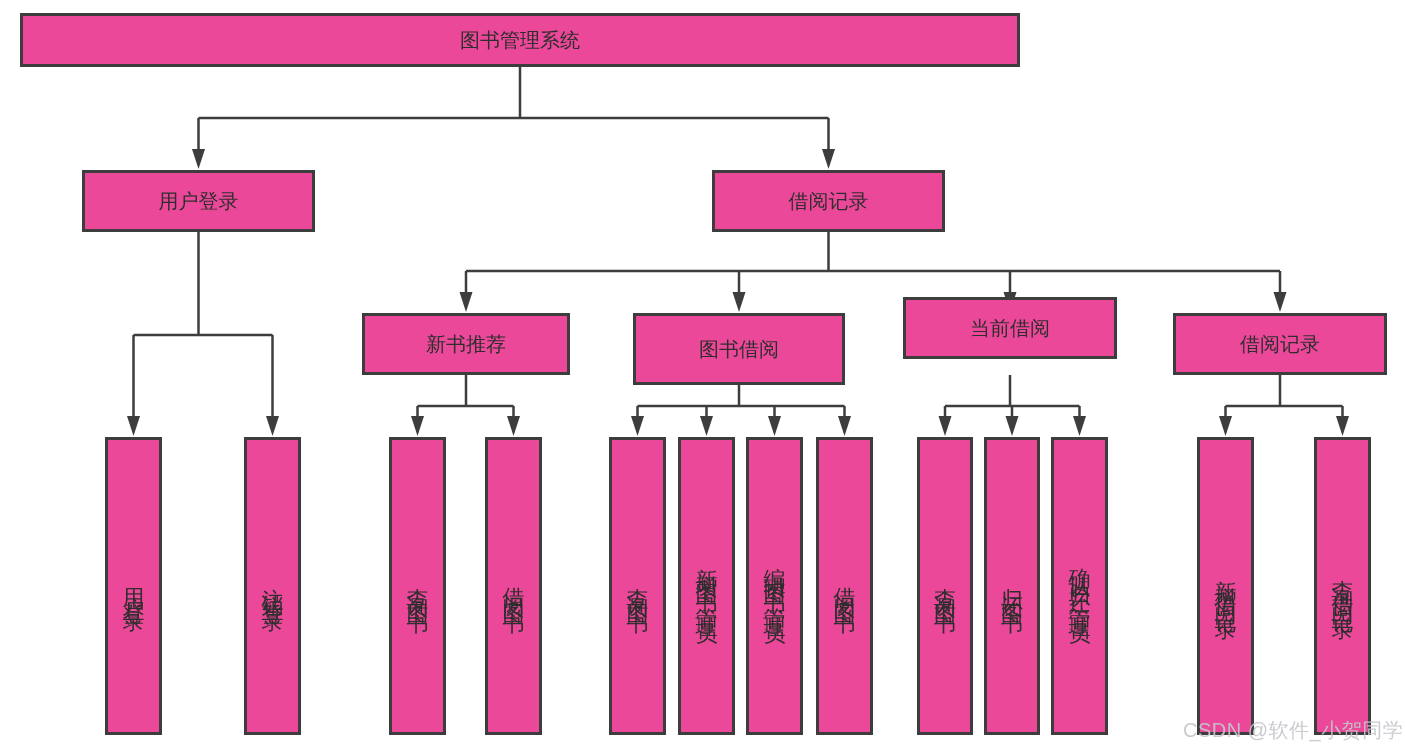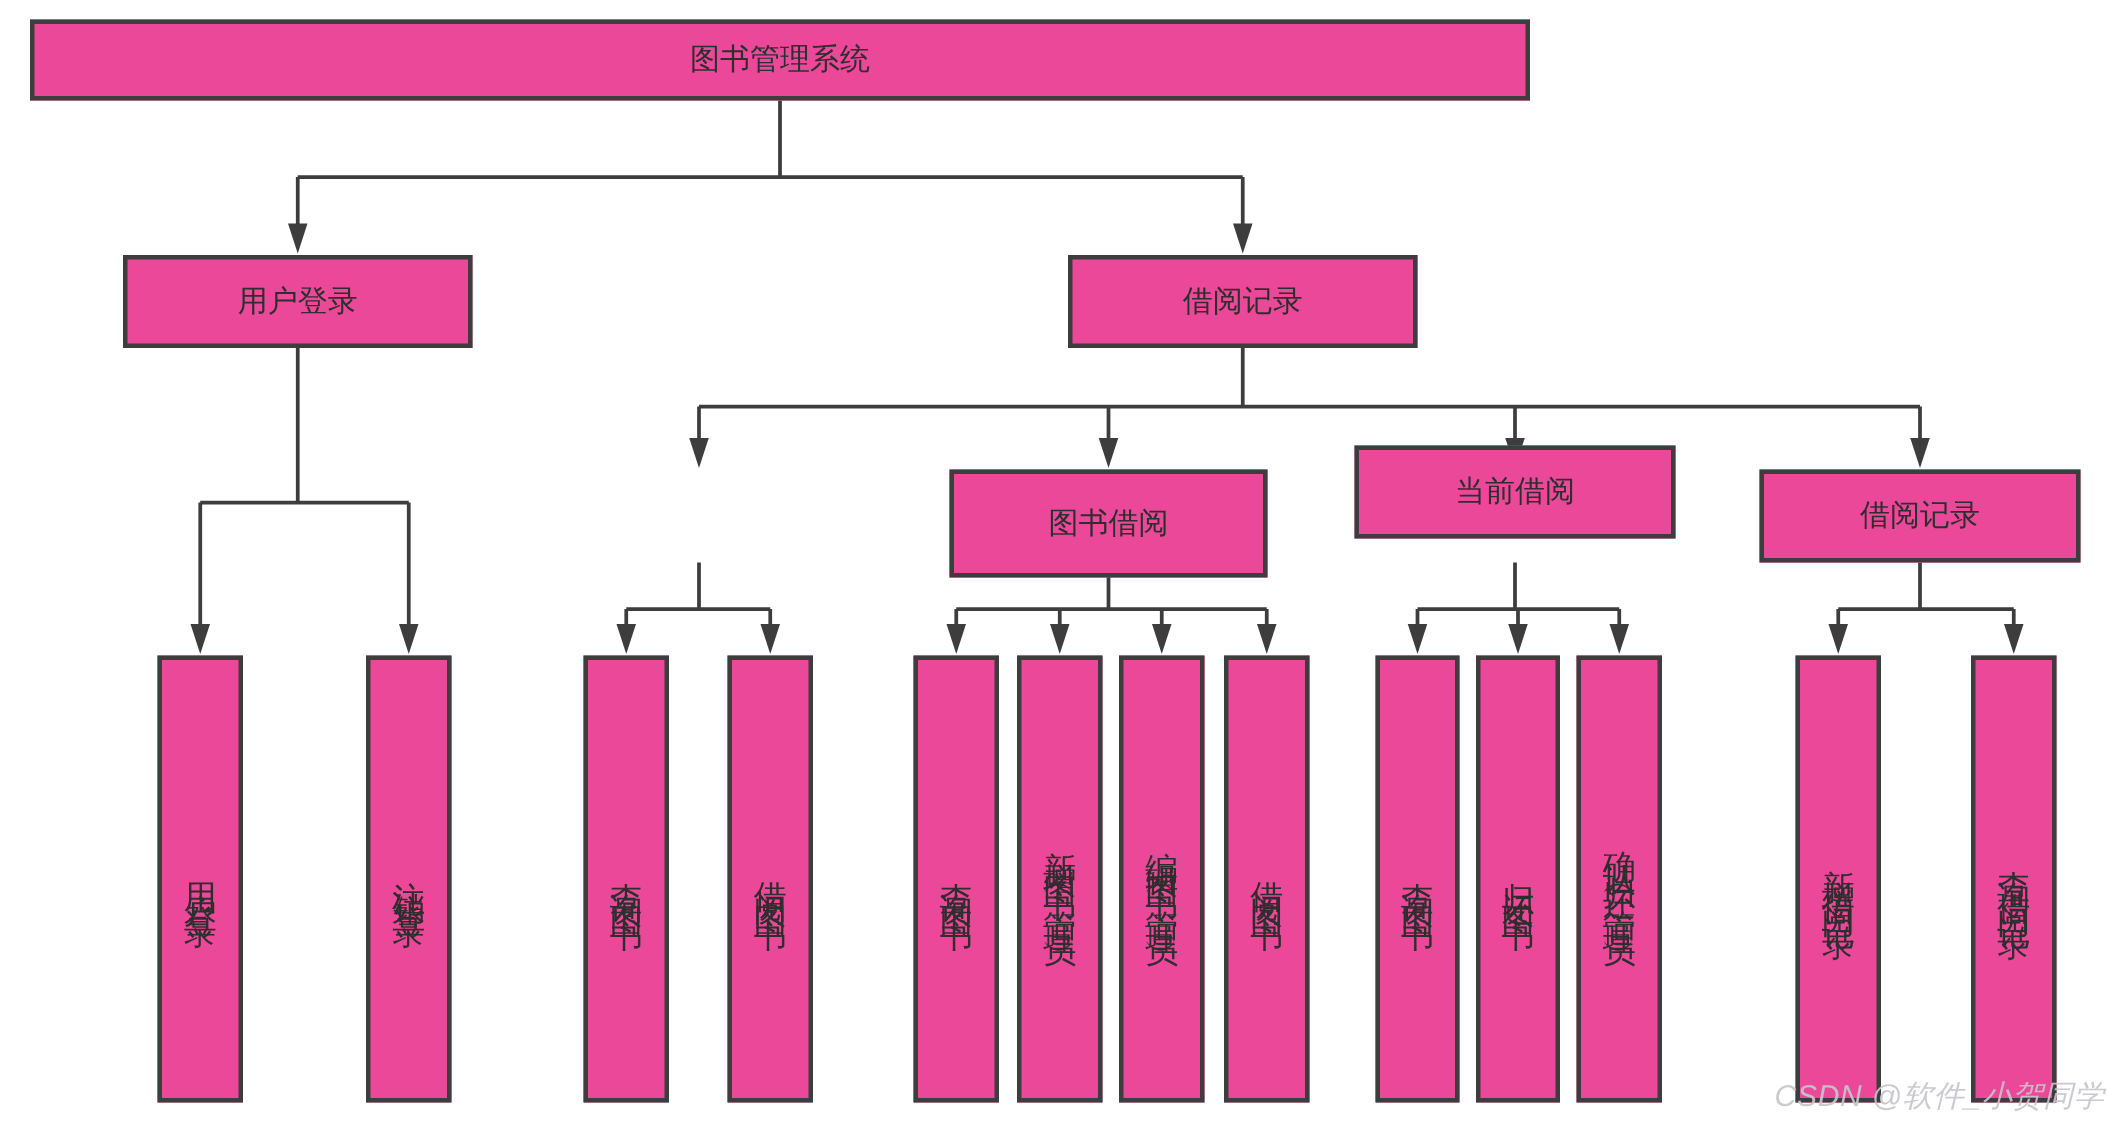--- a/index.html
+++ b/index.html
@@ -32,21 +32,20 @@
     line-height:1;
     letter-spacing:8px;
   }
   .watermark{
     position:absolute;
     left:1183px;top:717px;
     font-size:20px;
     color:rgba(198,198,204,0.92);
     white-space:nowrap;
     letter-spacing:0.5px;
-    font-style:italic;
   }
 </style>
 </head>
 <body>
 
 <div class="canvas">
 
   <svg class="connectors" viewBox="0 0 1405 747" xmlns="http://www.w3.org/2000/svg">
     <g stroke="#3d3d3d" stroke-width="2.5" fill="none">
 
@@ -118,20 +117,23 @@
     <span class="hlabel">图书管理系统</span>
   </div>
 
   <div class="box" style="left:82px;top:170px;width:233px;height:62px">
     <span class="hlabel">用户登录</span>
   </div>
   <div class="box" style="left:712px;top:170px;width:233px;height:62px">
     <span class="hlabel">借阅记录</span>
   </div>
 
+  <div class="box" style="left:362px;top:313px;width:208px;height:62px">
+    <span class="hlabel">新书推荐</span>
+  </div>
   <div class="box" style="left:633px;top:313px;width:212px;height:72px">
     <span class="hlabel">图书借阅</span>
   </div>
   <div class="box" style="left:903px;top:297px;width:214px;height:62px">
     <span class="hlabel">当前借阅</span>
   </div>
   <div class="box" style="left:1173px;top:313px;width:214px;height:62px">
     <span class="hlabel">借阅记录</span>
   </div>
 

